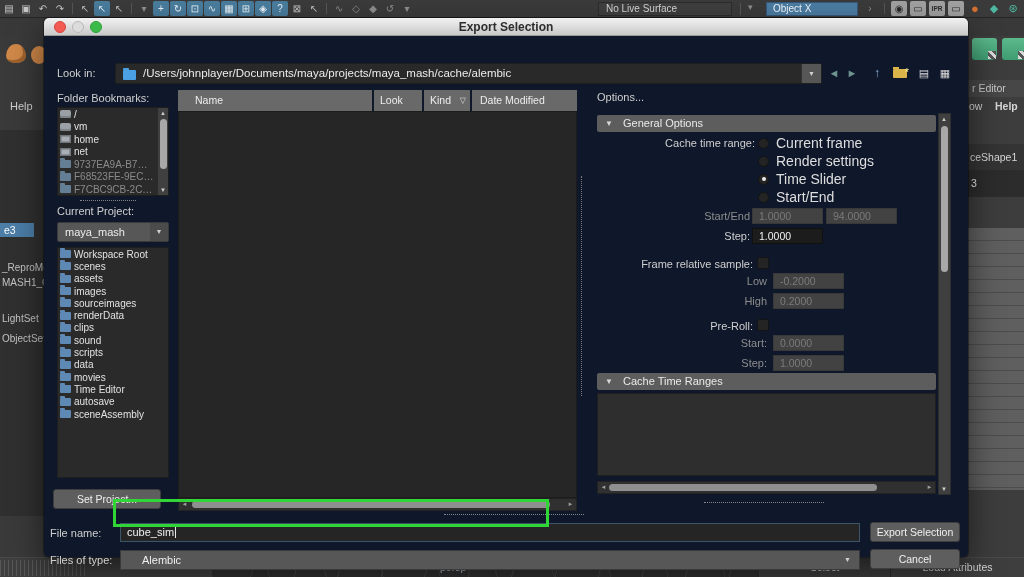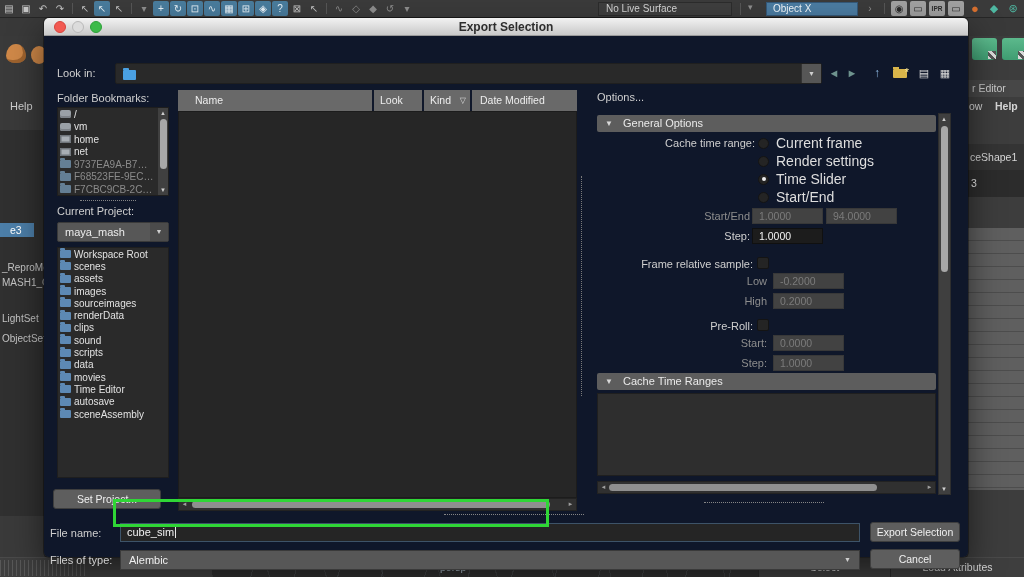--- a/index.html
+++ b/index.html
@@ -24,21 +24,21 @@
   .objx-box { position:absolute; left:766px; top:2px; width:92px; height:14px; background:#4c7da3; border:1px solid #35597a; color:#f2f8fc; font-size:10px; line-height:12px; padding-left:6px; }
 
   
   .row2 { position:absolute; left:0; top:18px; width:1024px; height:18px; background:#393939; z-index:1; }
   .poly-tab { position:absolute; left:8px; top:20px; width:36px; height:16px; background:#4e4e4e; border-radius:3px 3px 0 0; color:#e3e3e3; font-size:10.5px; text-align:center; line-height:16px; }
   .left-panel { position:absolute; left:0; top:36px; width:44px; height:521px; background:#3a3a3a; z-index:1; }
   .cone-icon { position:absolute; left:6px; top:8px; width:20px; height:19px; background:#cf8848; border-radius:50% 50% 46% 46% / 62% 62% 38% 38%; box-shadow:inset -3px -3px 0 rgba(120,70,25,.55); }
   .ball-icon { position:absolute; left:31px; top:10px; width:16px; height:18px; background:#cf8848; border-radius:50%; }
   .help-left { position:absolute; left:10px; top:64px; font-size:11px; color:#d0d0d0; }
   .ol-area { position:absolute; left:0; top:94px; width:44px; height:386px; background:#303030; }
-  .ol-sel { position:absolute; left:0; top:93px; width:34px; height:14px; background:#4c7ea8; color:#fff; font-size:10.5px; line-height:14px; padding-left:10px; }
+  .ol-sel { position:absolute; left:0; top:93px; width:34px; height:14px; background:#4c7ea8; color:#fff; font-size:10.5px; line-height:14px; padding-left:4px; }
   .ol-item { position:absolute; left:2px; font-size:10px; color:#c4c4c4; white-space:nowrap; }
   .ol-area div:nth-of-type(1){ top:132px; }
   .ol-area div:nth-of-type(2){ top:147px; }
   .ol-area div:nth-of-type(3){ top:183px; }
   .ol-area div:nth-of-type(4){ top:203px; }
 
   
   .right-panel { position:absolute; left:968px; top:36px; width:56px; height:521px; background:#3d3d3d; z-index:1; }
   .gicon { position:absolute; top:2px; width:25px; height:22px; background:linear-gradient(#5cb98c,#3f9d72); border-radius:3px 3px 6px 3px; }
   .gicon::after { content:""; position:absolute; right:1px; bottom:1px; width:8px; height:8px;
@@ -161,21 +161,21 @@
   .ct-row .ct-cell:nth-of-type(2){ width:92px; } .ct-row .ct-cell:nth-of-type(3){ width:92px; }
   .ct-row .ct-cell:nth-of-type(4){ width:92px; } .ct-row .ct-cell:nth-of-type(5){ flex:1; border-right:none; }
   .ct-row.selected .ct-cell { background:#5b8db8; color:#fff; border-right-color:#4a7aa2; }
   .ct-row:nth-of-type(2) { height:26px; }
   .opt-hscroll { left:553px; top:445px; width:339px; }
   .opt-vscroll { position:absolute; left:894px; top:77px; width:13px; height:382px; background:#3f3f3f; border:1px solid #2e2e2e; }
 
   
   .fn-input { position:absolute; left:76px; top:487px; width:740px; height:19px; background:#252525; border:1px solid #3d5368; color:#f0f0f0; font-size:11px; line-height:17px; padding-left:6px; }
   .caret-bar { display:inline-block; width:1px; height:11px; background:#e8e8e8; vertical-align:-2px; margin-left:1px; }
-  .type-combo { position:absolute; left:76px; top:514px; width:740px; height:20px; background:#575757; border:1px solid #3a3a3a; color:#eeeeee; font-size:11px; line-height:18px; padding-left:8px; }
+  .type-combo { position:absolute; left:76px; top:514px; width:740px; height:20px; background:#575757; border:1px solid #3a3a3a; color:#eeeeee; font-size:11px; line-height:18px; padding-left:21px; }
   .tc-drop { position:absolute; right:8px; top:0; font-size:7px; color:#cfcfcf; line-height:18px; }
   .export-btn { position:absolute; left:826px; top:486px; width:90px; height:20px; line-height:18px; }
   .cancel-btn { position:absolute; left:826px; top:513px; width:90px; height:20px; line-height:18px; }
 
   .green-box { position:absolute; left:113px; top:499px; width:436px; height:28px; border:3px solid #2fd636; z-index:50; }
 </style>
 </head>
 <body>
 
 <div class="tb">
@@ -309,20 +309,21 @@
     <span class="tl tl-red"></span>
     <span class="tl tl-gray"></span>
     <span class="tl tl-green"></span>
     <div class="dlg-title-text">Export Selection</div>
   </div>
   <div class="dlg-body">
 
     <span class="lbl" style="left:13px;top:31px;">Look in:</span>
     <div class="path-combo">
       <span class="pc-folder"></span>
+      <span class="pc-text">/Users/johnplayer/Documents/maya/projects/maya_mash/cache/alembic</span>
       <span class="pc-drop">▼</span>
     </div>
     <span class="nav tealdim" style="left:781px;">◄</span>
     <span class="nav tealdim" style="left:799px;">►</span>
     <span class="nav up" style="left:824px;">↑</span>
     <span class="nav" style="left:847px;">
       <i class="nf-body"></i>
       <i class="nf-star">*</i>
     </span>
     <span class="nav view" style="left:871px;">▤</span>

